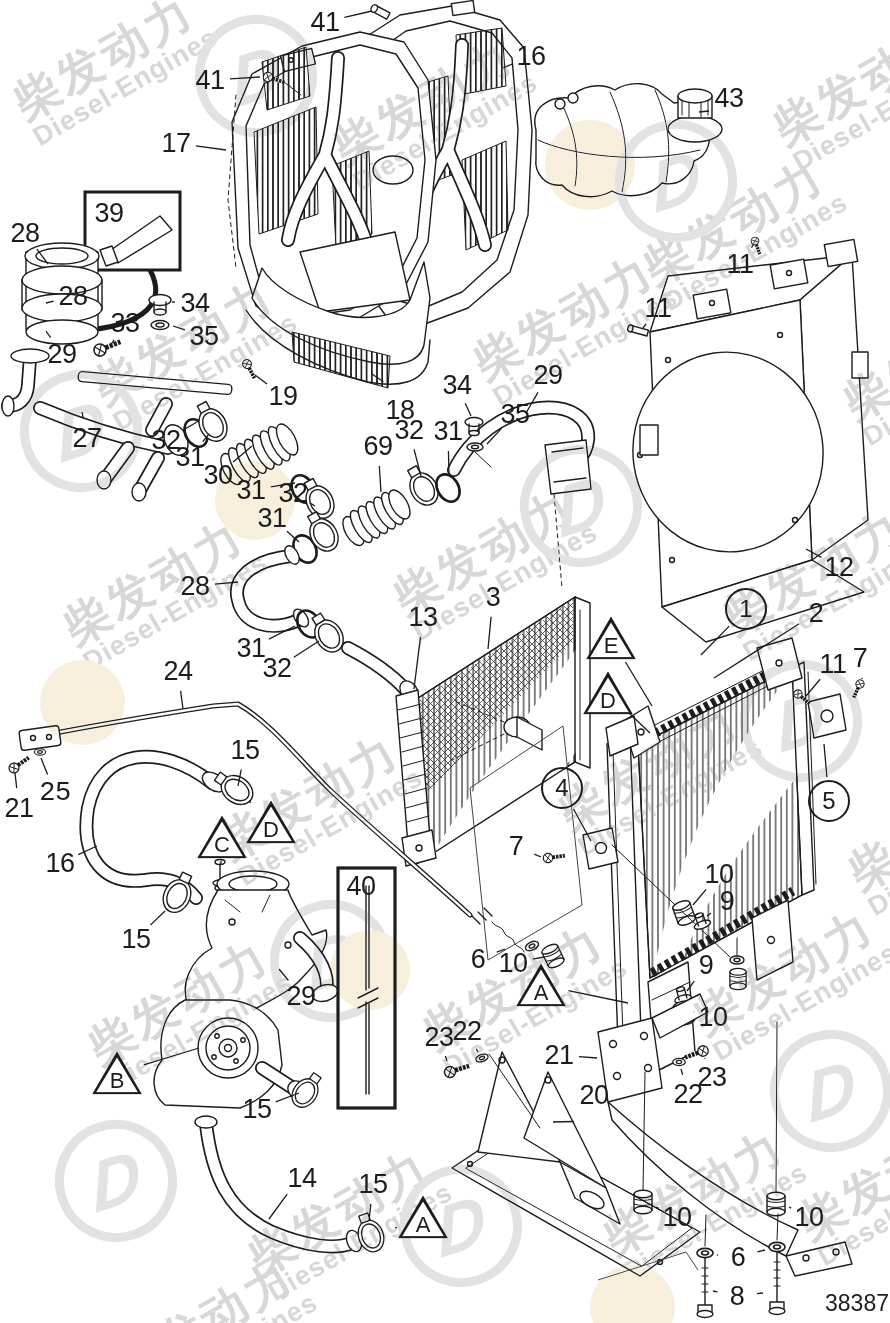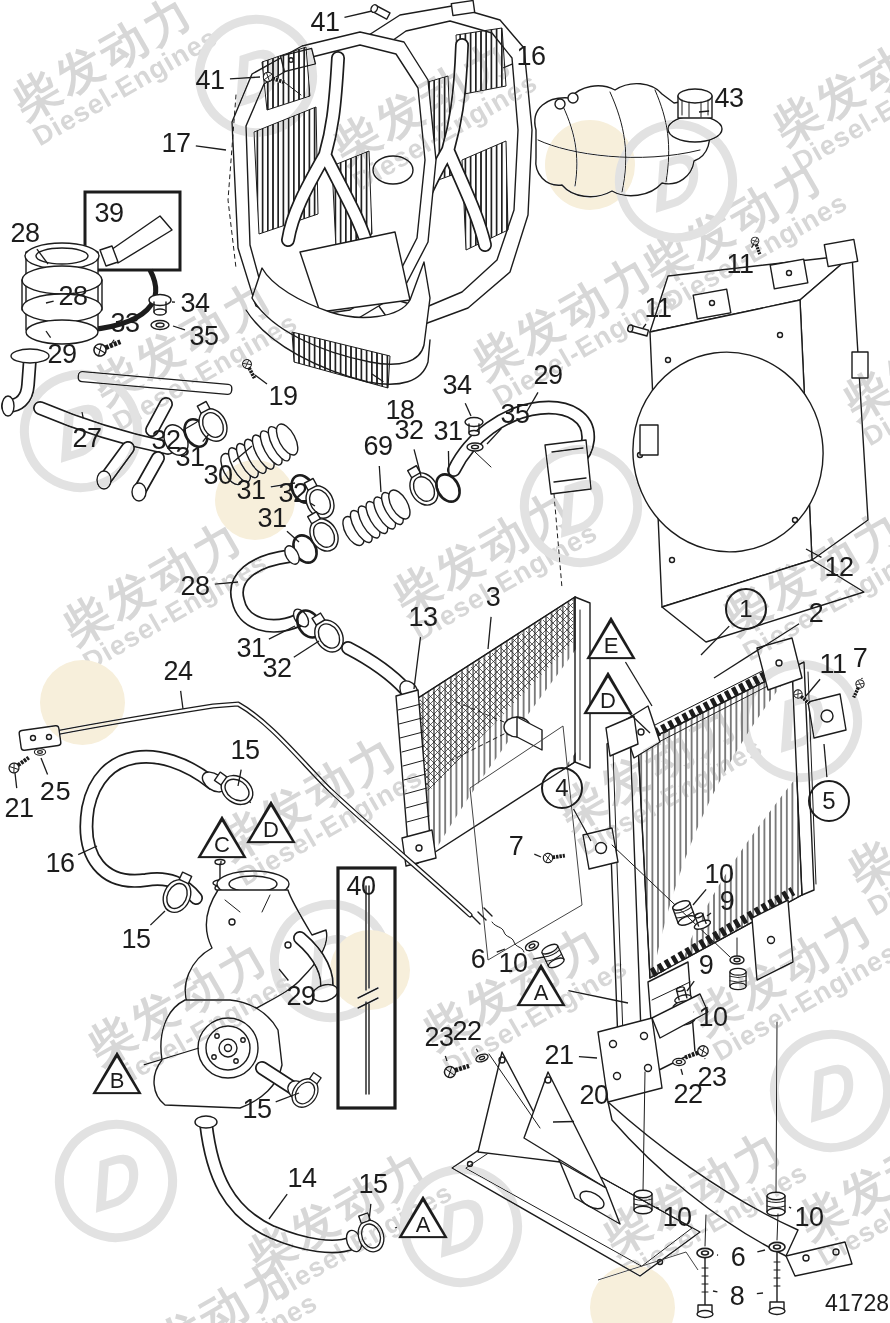--- a/index.html
+++ b/index.html
@@ -652,21 +652,21 @@
         <div class="wm-cn">柴发动力</div>
         <div class="wm-en">Diesel-Engines</div>
       </div>
       <div class="wm-text" style="left: 795px; top: 1150px; color: rgb(215, 215, 215);">
         <div class="wm-cn">柴发动力</div>
         <div class="wm-en">Diesel-Engines</div>
       </div>
     </div>
 
   <div id="labels">
-    <div class="dwg-no" style="left:857px;top:1303px">41728</div>
+    <div class="dwg-no" style="left:857px;top:1303px">38387</div>
   <div class="callout" style="left: 325px; top: 22px;">41</div>
       <div class="callout" style="left: 210px; top: 80px;">41</div>
       <div class="callout" style="left: 531px; top: 56px;">16</div>
       <div class="callout" style="left: 176px; top: 143px;">17</div>
       <div class="callout" style="left: 729px; top: 98px;">43</div>
       <div class="callout" style="left: 109px; top: 213px;">39</div>
       <div class="callout" style="left: 25px; top: 233px;">28</div>
       <div class="callout" style="left: 73px; top: 296px;">28</div>
       <div class="callout" style="left: 740px; top: 264px;">11</div>
       <div class="callout" style="left: 658px; top: 308px;">11</div>

